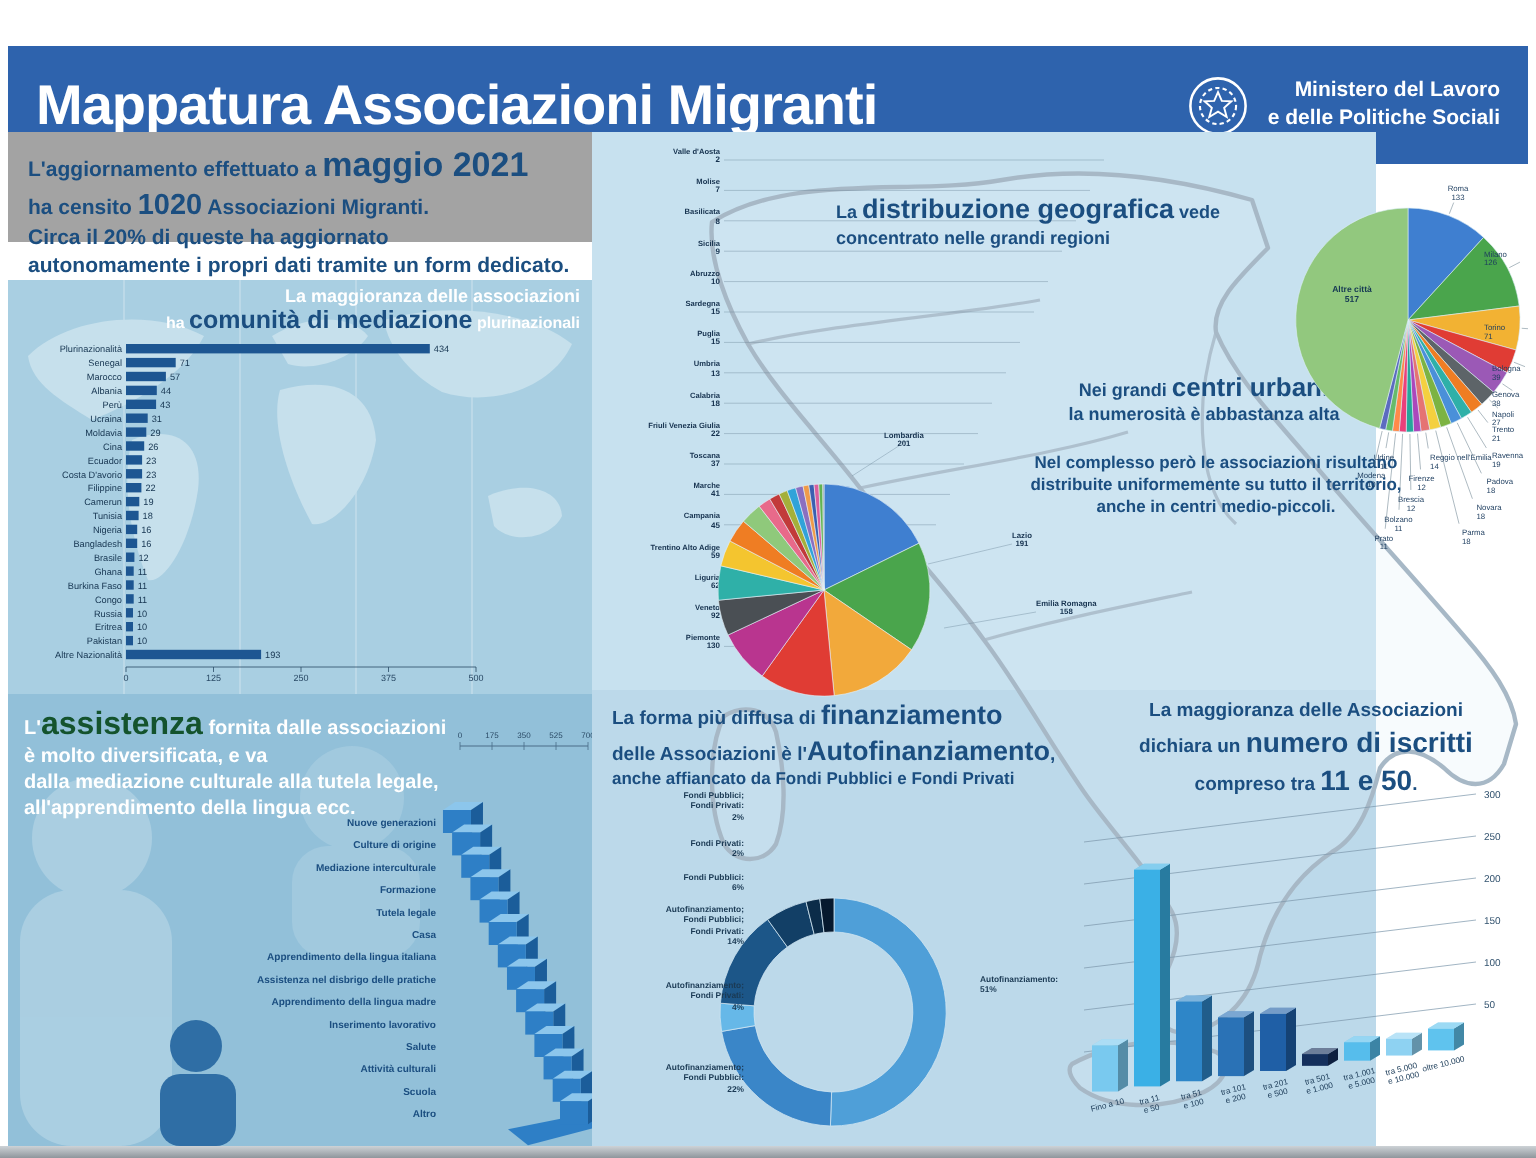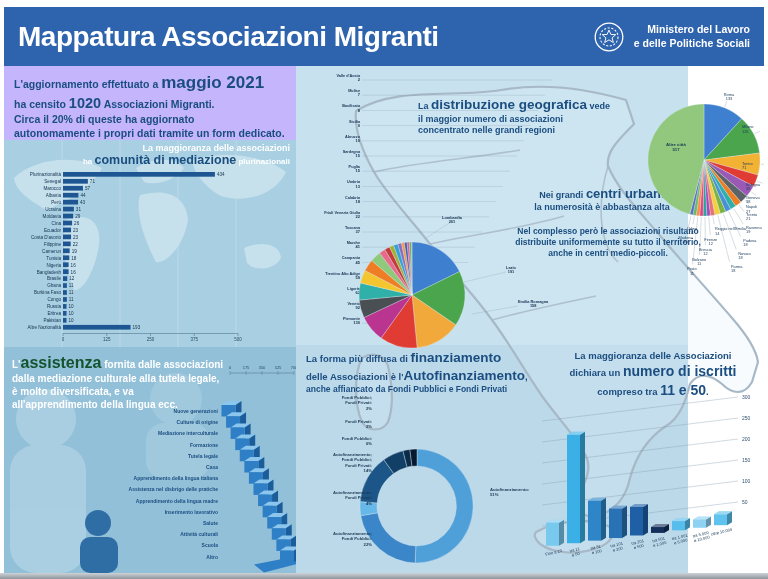--- a/index.html
+++ b/index.html
@@ -1,26 +1,26 @@
 <!DOCTYPE html>
 <html><head>
 <meta charset="utf-8">
 <style>
   html,body{margin:0;padding:0}
   .page{position:relative;width:768px;height:579px;background:#fff;font-family:"Liberation Sans",sans-serif;overflow:hidden}
   svg{display:block}
   svg text{font-family:"Liberation Sans",sans-serif}
-  .hdr{position:absolute;left:4px;top:7px;width:760px;height:59px;background:#2e63ad;display:flex;align-items:center;justify-content:space-between;padding:0 14px;box-sizing:border-box}
+  .hdr{position:absolute;left:4px;top:23px;width:760px;height:59px;background:#2e63ad;display:flex;align-items:center;justify-content:space-between;padding:0 14px;box-sizing:border-box}
   .hdr h1{color:#fff;font-size:28px;margin:0;font-weight:bold;letter-spacing:-.5px}
   .logo-wrap{display:flex;align-items:center;gap:8px}
   .mtext{color:#fff;font-size:10.5px;font-weight:bold;line-height:1.25;text-align:right}
   .cols{position:absolute;left:4px;top:66px;width:760px;height:507px}
   .col-left{position:absolute;left:0;top:0;width:292px;height:507px}
   .col-right{position:absolute;left:292px;top:0;width:392px;height:507px;background:linear-gradient(#c7e1ef 0 279px,#bcd9ea 279px)}
-  .intro{position:absolute;left:0;top:0;width:292px;height:74px;background:#c4b5fd;color:#1b4e80;font-weight:bold;font-size:10.5px;line-height:1.3;padding:6px 10px;box-sizing:border-box}
+  .intro{position:absolute;left:0;top:0;width:292px;height:55px;background:#a3a3a3;color:#1b4e80;font-weight:bold;font-size:10.5px;line-height:1.3;padding:6px 10px;box-sizing:border-box}
   .intro .big1{font-size:17px}
   .intro .big2{font-size:14.5px}
   .countries{position:absolute;left:0;top:74px;width:292px;height:207px;background:#a9cfe2;overflow:hidden}
   .worldmap{position:absolute;left:0;top:0;width:292px;height:207px}
   .ctitle{position:absolute;top:3px;right:6px;text-align:right;color:#fff;line-height:1.12}
   .ctitle .l1{font-size:9px;font-weight:bold}
   .ctitle .l2{font-size:8px;font-weight:bold}
   .ctitle .l2 .big{font-size:12.5px;color:#1b4e80}
   #chart-communities{position:absolute;left:0;top:28px;width:292px;height:178px}
   .assist{position:absolute;left:0;top:281px;width:292px;height:226px;background:#92c0d9;overflow:hidden}
@@ -197,22 +197,22 @@
             <circle cx="172" cy="52" r="26"></circle>
             <rect x="142" y="76" width="64" height="56" rx="18"></rect>
           </g>
           <g fill="#2f6ea5">
             <circle cx="94" cy="176" r="13"></circle>
             <rect x="76" y="190" width="38" height="36" rx="10"></rect>
           </g>
         </svg>
         <div class="atext">
           <div><span>L'</span><span class="big">assistenza</span><span> fornita dalle associazioni</span></div>
+          <div>è molto diversificata, e va</div>
           <div>dalla mediazione culturale alla tutela legale,</div>
-          <div>è molto diversificata, e va</div>
           <div>all'apprendimento della lingua ecc.</div>
         </div>
         <svg id="chart-stairs" viewBox="0 0 292 212">
             <line x1="226" y1="12" x2="290" y2="12" stroke="#4a6d88" stroke-width="0.5"></line>
             <line x1="226" y1="10" x2="226" y2="14" stroke="#4a6d88" stroke-width="0.4"></line>
             <text x="226" y="8" font-size="4" fill="#2a4a66" text-anchor="middle" font-weight="normal">0</text>
             <line x1="242" y1="10" x2="242" y2="14" stroke="#4a6d88" stroke-width="0.4"></line>
             <text x="242" y="8" font-size="4" fill="#2a4a66" text-anchor="middle" font-weight="normal">175</text>
             <line x1="258" y1="10" x2="258" y2="14" stroke="#4a6d88" stroke-width="0.4"></line>
             <text x="258" y="8" font-size="4" fill="#2a4a66" text-anchor="middle" font-weight="normal">350</text>
@@ -382,21 +382,20 @@
               <div class="rname">Veneto</div>
               <div class="rval">92</div>
             </div>
             <div class="region-item" style="top: 251.2px;">
               <div class="rname">Piemonte</div>
               <div class="rval">130</div>
             </div>
           </div>
         <div class="geotext">
           <div><span>La </span><span class="big">distribuzione geografica</span><span> vede</span></div>
-          <div>il maggior numero di associazioni</div>
           <div>concentrato nelle grandi regioni</div>
         </div>
         <div class="urbantext">
           <div><span>Nei grandi </span><span class="big">centri urbani</span></div>
           <div>la numerosità è abbastanza alta</div>
         </div>
         <div class="spreadtext">Nel complesso però le associazioni risultano distribuite uniformemente su tutto il territorio, anche in centri medio-piccoli.</div>
         <svg id="chart-cities" viewBox="0 0 168 270">
             <path d="M108,89 L108.0,33.0 A56,56 0 0 1 145.8,47.7 Z" fill="#3f7fd0" stroke="#dceef7" stroke-width="0.3"></path>
             <path d="M108,89 L145.8,47.7 A56,56 0 0 1 163.6,82.0 Z" fill="#4aa54c" stroke="#dceef7" stroke-width="0.3"></path>

